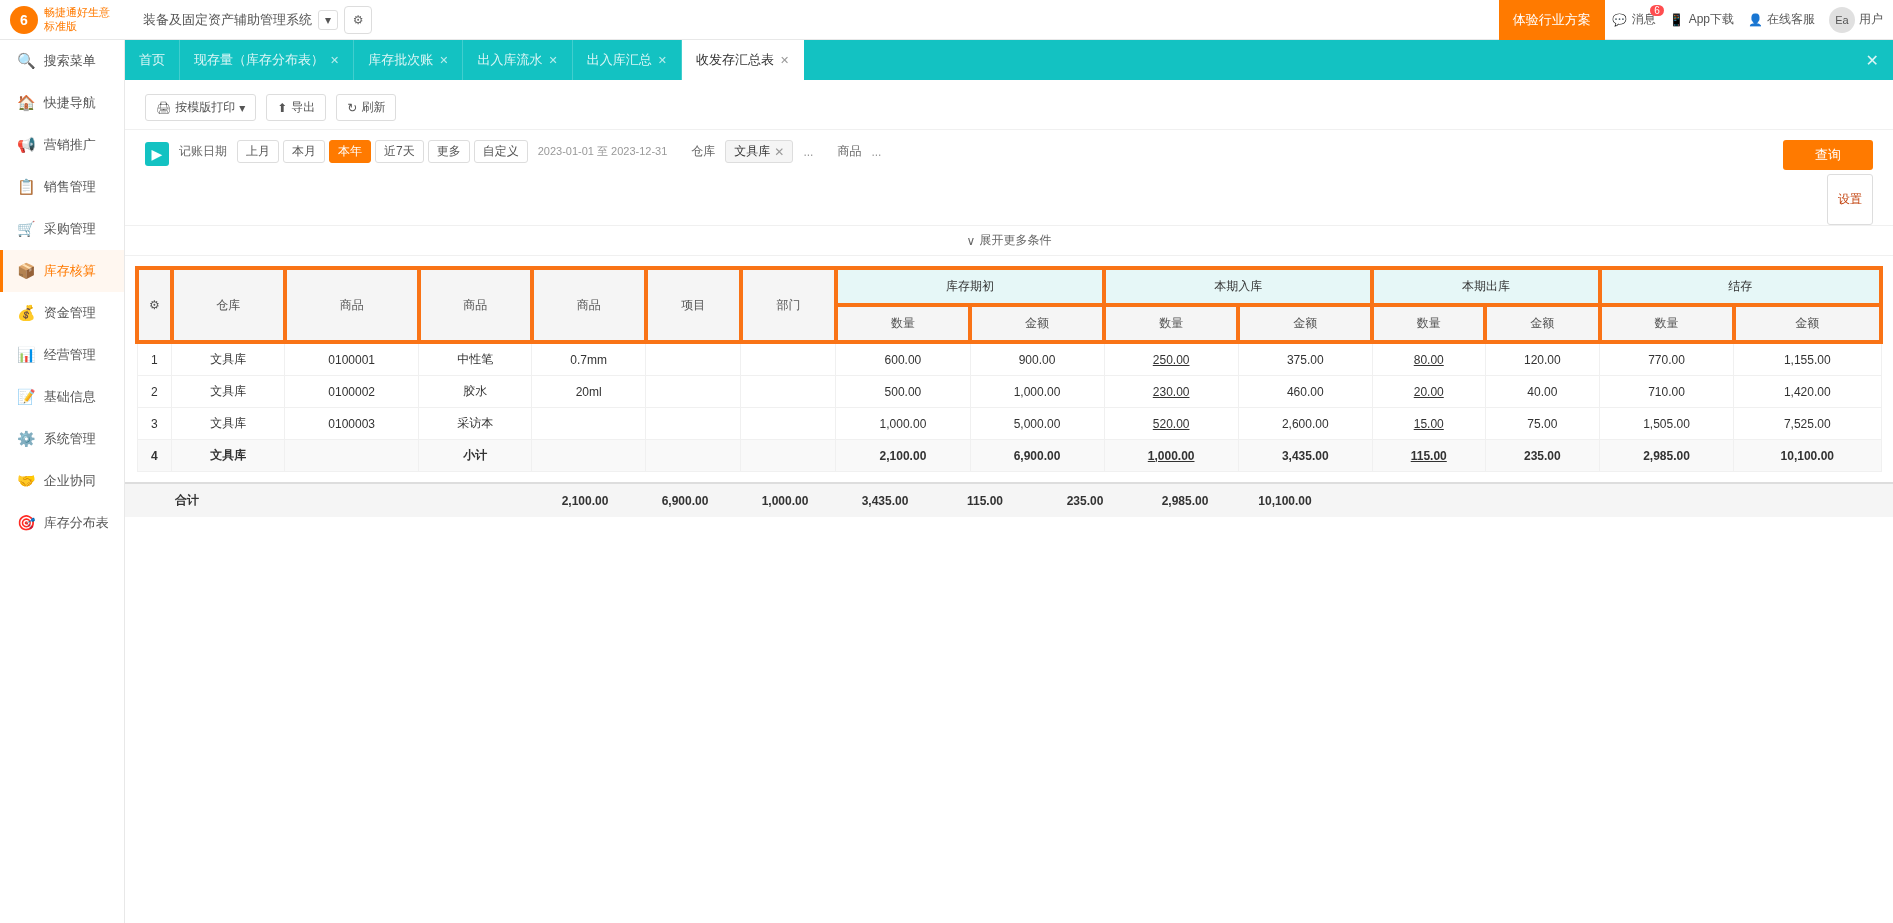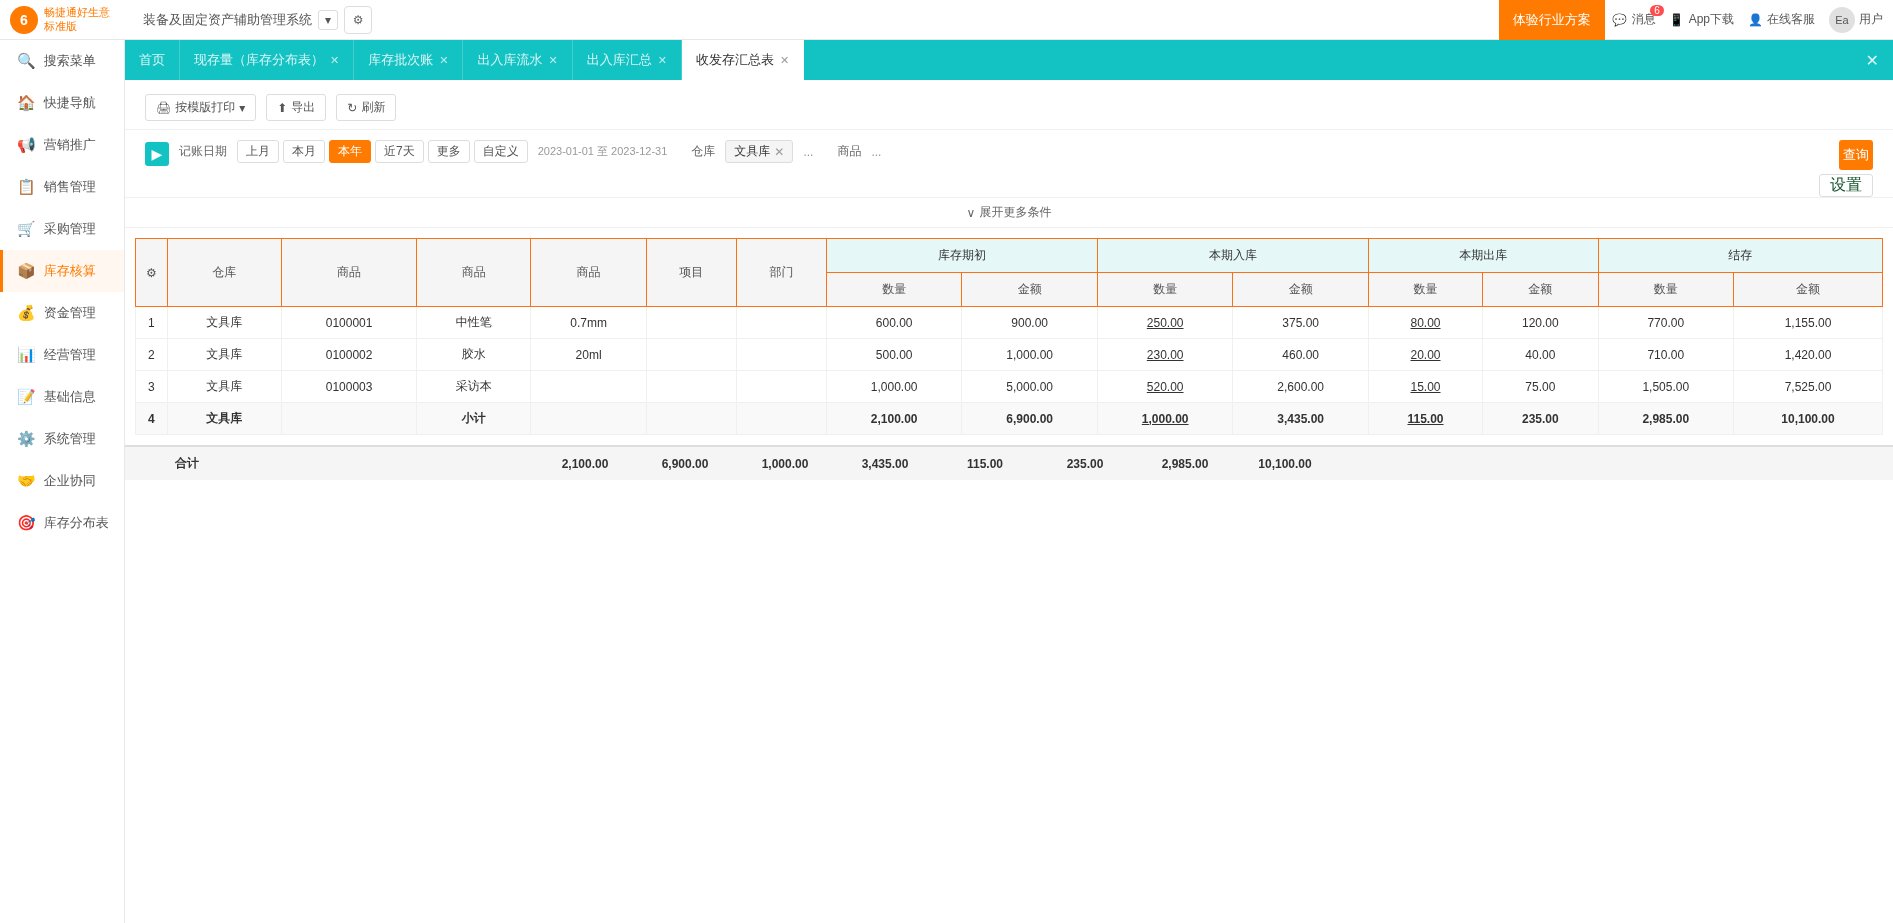--- a/index.html
+++ b/index.html
@@ -53,27 +53,27 @@
     .date-btn { padding: 2px 8px; border: 1px solid #ddd; border-radius: 3px; font-size: 12px; cursor: pointer; color: #555; background: #fff; }
     .date-btn.active { background: #ff7a00; color: white; border-color: #ff7a00; }
     .date-range { font-size: 11px; color: #999; }
     .warehouse-tag { display: flex; align-items: center; gap: 4px; padding: 2px 8px; background: #f5f5f5; border: 1px solid #ddd; border-radius: 3px; font-size: 12px; }
     .tag-close { cursor: pointer; color: #999; }
     .more-btn { font-size: 12px; color: #999; cursor: pointer; }
 
     
     .expand-bar { display: flex; justify-content: center; align-items: center; padding: 6px; border-bottom: 1px solid #f0f0f0; }
     .expand-more-btn { display: flex; align-items: center; gap: 4px; color: #666; font-size: 12px; cursor: pointer; border: none; background: none; }
-    .query-btn { background: #ff7a00; color: white; border: none; border-radius: 3px; padding: 6px 4px; font-size: 13px; cursor: pointer; }
-    .settings-btn { background: #fff; border: 1px solid #ddd; border-radius: 3px; padding: 0 10px; font-size: 16px; cursor: pointer; color: #14532d; }
+    .query-btn { background: #ff7a00; color: white; border: none; border-radius: 3px; padding: 6px 32px; font-size: 13px; cursor: pointer; }
+    .settings-btn { background: #fff; border: 1px solid #ddd; border-radius: 3px; padding: 16px 10px; font-size: 12px; cursor: pointer; color: #c2410c; }
 
     
     .table-container { padding: 10px 10px; overflow-x: auto; }
     table { width: 100%; border-collapse: collapse; font-size: 12px; }
-    th { background: #f5f5f5; padding: 8px 10px; text-align: center; border: 1px solid #f97316; color: #555; font-weight: normal; white-space: nowrap; }
+    th { background: #f5f5f5; padding: 8px 10px; text-align: center; border: 4px solid #f97316; color: #555; font-weight: normal; white-space: nowrap; }
     td { padding: 7px 10px; text-align: center; border: 1px solid #f0f0f0; color: #333; white-space: nowrap; }
     .row-bold td { font-weight: bold; background: #f9f9f9; }
     .underline { text-decoration: underline; cursor: pointer; color: #333; }
     th.group-header { background: #e6f7f7; color: #333; }
     .filter-side { display: flex; flex-direction: column; gap: 4px; min-width: 110px; align-items: flex-end; }
     .filter-line { display: flex; align-items: center; gap: 10px; flex-wrap: wrap; margin-bottom: 4px; }
 
     .settings-icon-cell { width: 30px; }
   </style>
 </head>

